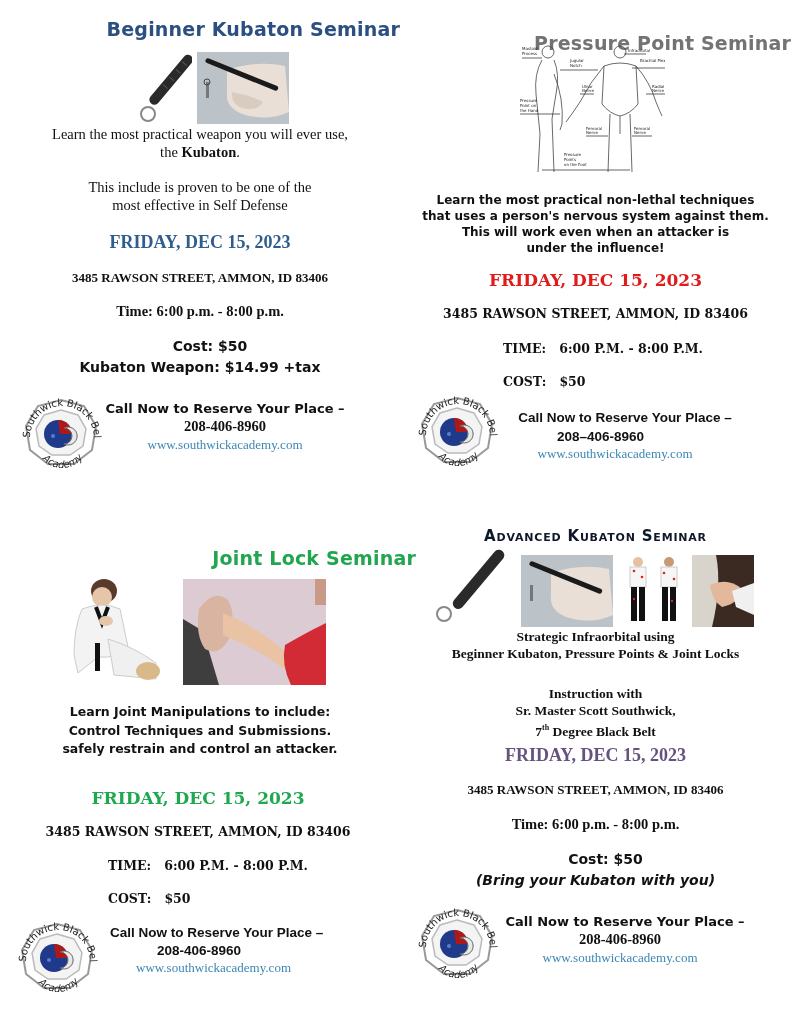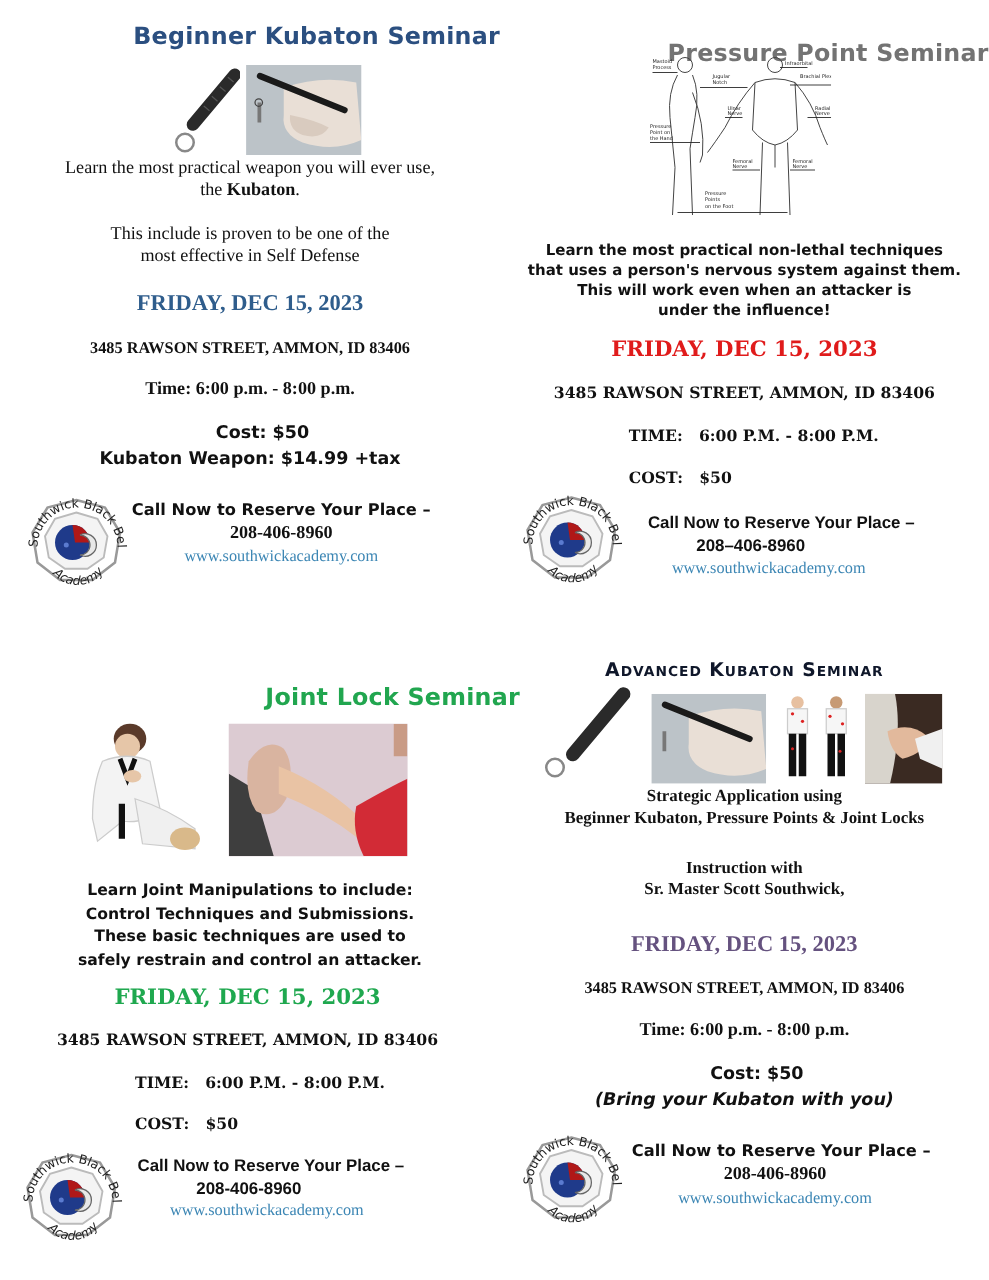--- a/index.html
+++ b/index.html
@@ -189,21 +189,20 @@
       <path d="M16 30 Q30 10 44 20 Q54 34 46 60 Q36 78 22 70 Q12 56 16 30Z" fill="#d9b4a0"></path>
       <path d="M40 34 Q80 50 110 80 L104 92 Q76 70 40 56Z" fill="#e9c3a4"></path>
       <path d="M102 66 Q130 50 143 44 L143 106 L108 106 Q98 86 102 66Z" fill="#d22b36"></path>
       <rect x="132" y="0" width="11" height="26" fill="#c99b86"></rect>
     </svg>
   </div>
 
   <div class="abs c round" style="left:0;width:400px;top:703px;font-size:12.5px;font-weight:bold;line-height:18.5px;">
     <div>Learn Joint Manipulations to include:</div>
     <div>Control Techniques and Submissions.</div>
-    <div>These basic techniques are used to</div>
     <div>safely restrain and control an attacker.</div>
   </div>
 
   <div class="abs c smallcaps" style="left:0;width:396px;top:788px;font-size:17px;color:#1fa84f;">FRIDAY, DEC 15, 2023</div>
   <div class="abs c smallcaps" style="left:0;width:396px;top:824px;font-size:12.5px;">3485 RAWSON STREET, AMMON, ID 83406</div>
   <div class="abs smallcaps" style="left:108px;top:858px;font-size:12.5px;white-space:pre;">TIME:   6:00 P.M. - 8:00 P.M.</div>
   <div class="abs smallcaps" style="left:108px;top:891px;font-size:12.5px;white-space:pre;">COST:   $50</div>
 
   <div class="abs logo" style="left:16px;top:920px;">
     <svg width="82" height="72" viewBox="0 0 82 72">
@@ -261,26 +260,27 @@
   <div class="abs img" style="left:692px;top:555px;width:62px;height:72px;">
     <svg width="62" height="72" viewBox="0 0 62 72">
       <rect width="62" height="72" fill="#3a2a22"></rect>
       <path d="M0 0 L24 0 Q30 30 20 72 L0 72Z" fill="#d8d4cc"></path>
       <path d="M18 30 Q36 22 50 34 Q48 48 30 52 Q20 46 18 30Z" fill="#e2b99c"></path>
       <path d="M40 36 L62 28 L62 60 L44 52Z" fill="#f0f0f0"></path>
     </svg>
   </div>
 
   <div class="abs c serif" style="left:400px;width:391px;top:628px;font-size:13.5px;font-weight:bold;line-height:17px;">
-    <div>Strategic Application using</div>
+    <div>Strategic Infraorbital using</div>
     <div>Beginner Kubaton, Pressure Points &amp; Joint Locks</div>
   </div>
   <div class="abs c serif" style="left:400px;width:391px;top:685px;font-size:13.5px;font-weight:bold;line-height:17px;font-family:Liberation Serif, serif;">
     <div>Instruction with</div>
     <div>Sr. Master Scott Southwick,</div>
+    <div><span>7</span><sup style="font-size:8px;">th</sup><span> Degree Black Belt</span></div>
   </div>
 
   <div class="abs c date" style="left:400px;width:391px;top:745px;color:#65527f;">FRIDAY, DEC 15, 2023</div>
   <div class="abs c addr" style="left:400px;width:391px;top:782px;">3485 RAWSON STREET, AMMON, ID 83406</div>
   <div class="abs c time" style="left:400px;width:391px;top:816px;">Time: 6:00 p.m. - 8:00 p.m.</div>
   <div class="abs c round" style="left:410px;width:391px;top:851px;font-size:14px;font-weight:bold;">Cost:  $50</div>
   <div class="abs c round" style="left:400px;width:391px;top:872px;font-size:14px;font-weight:bold;font-style:italic;">(Bring your Kubaton with you)</div>
 
   <div class="abs logo" style="left:416px;top:906px;">
     <svg width="82" height="72" viewBox="0 0 82 72">

